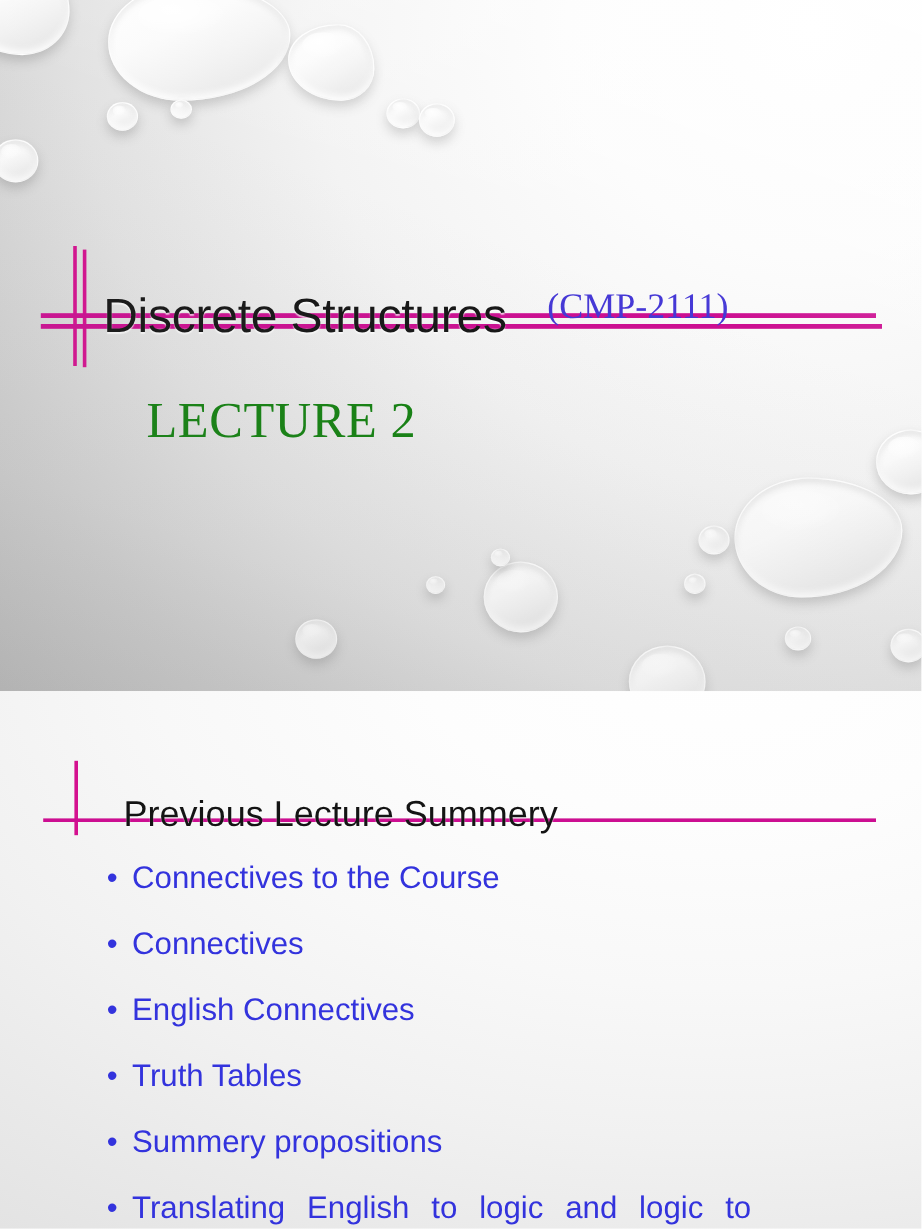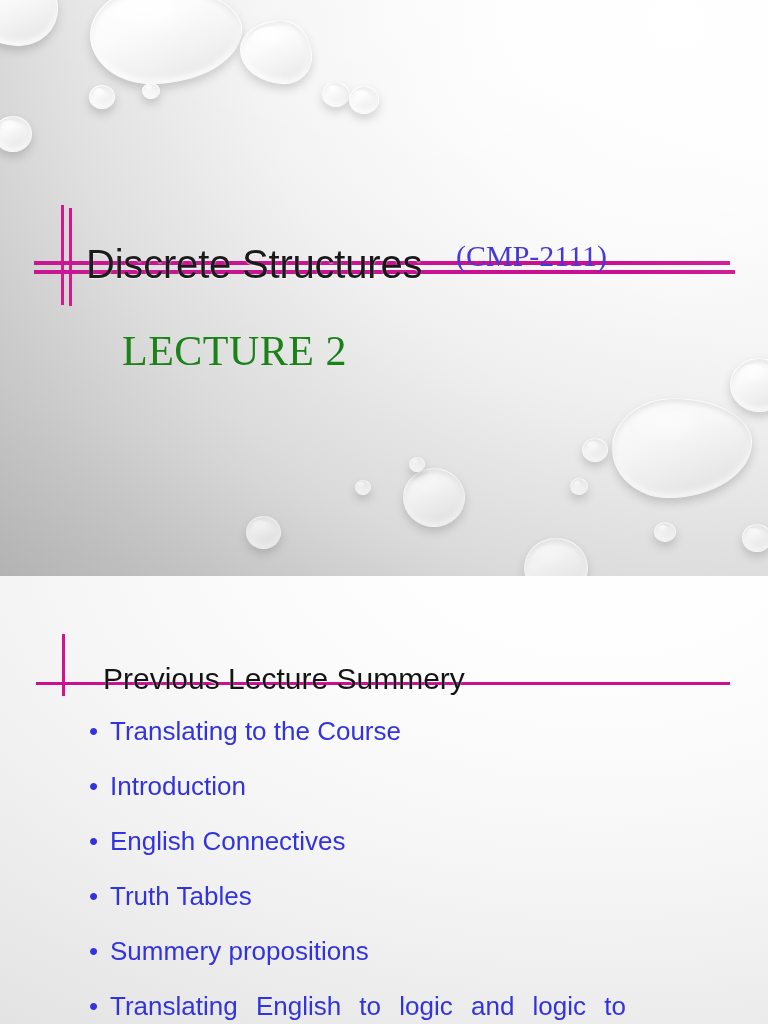--- a/index.html
+++ b/index.html
@@ -220,25 +220,25 @@
 
     <div class="vrule" style="left:62px; top:58px; width:3px; height:62px;"></div>
     <div class="hrule" style="left:36px; top:106px; width:694px; height:3px;"></div>
   </section>
 
   <h2 class="content-heading">Previous Lecture Summery</h2>
 
   <ul class="bullet-list">
     <li class="bullet-item">
       <span class="dot">•</span>
-      <span>Translating to the Course</span>
-    </li>
-    <li class="bullet-item">
-      <span class="dot">•</span>
-      <span>Introduction</span>
+      <span>Connectives to the Course</span>
+    </li>
+    <li class="bullet-item">
+      <span class="dot">•</span>
+      <span>Connectives</span>
     </li>
     <li class="bullet-item">
       <span class="dot">•</span>
       <span>English Connectives</span>
     </li>
     <li class="bullet-item">
       <span class="dot">•</span>
       <span>Truth Tables</span>
     </li>
     <li class="bullet-item">

